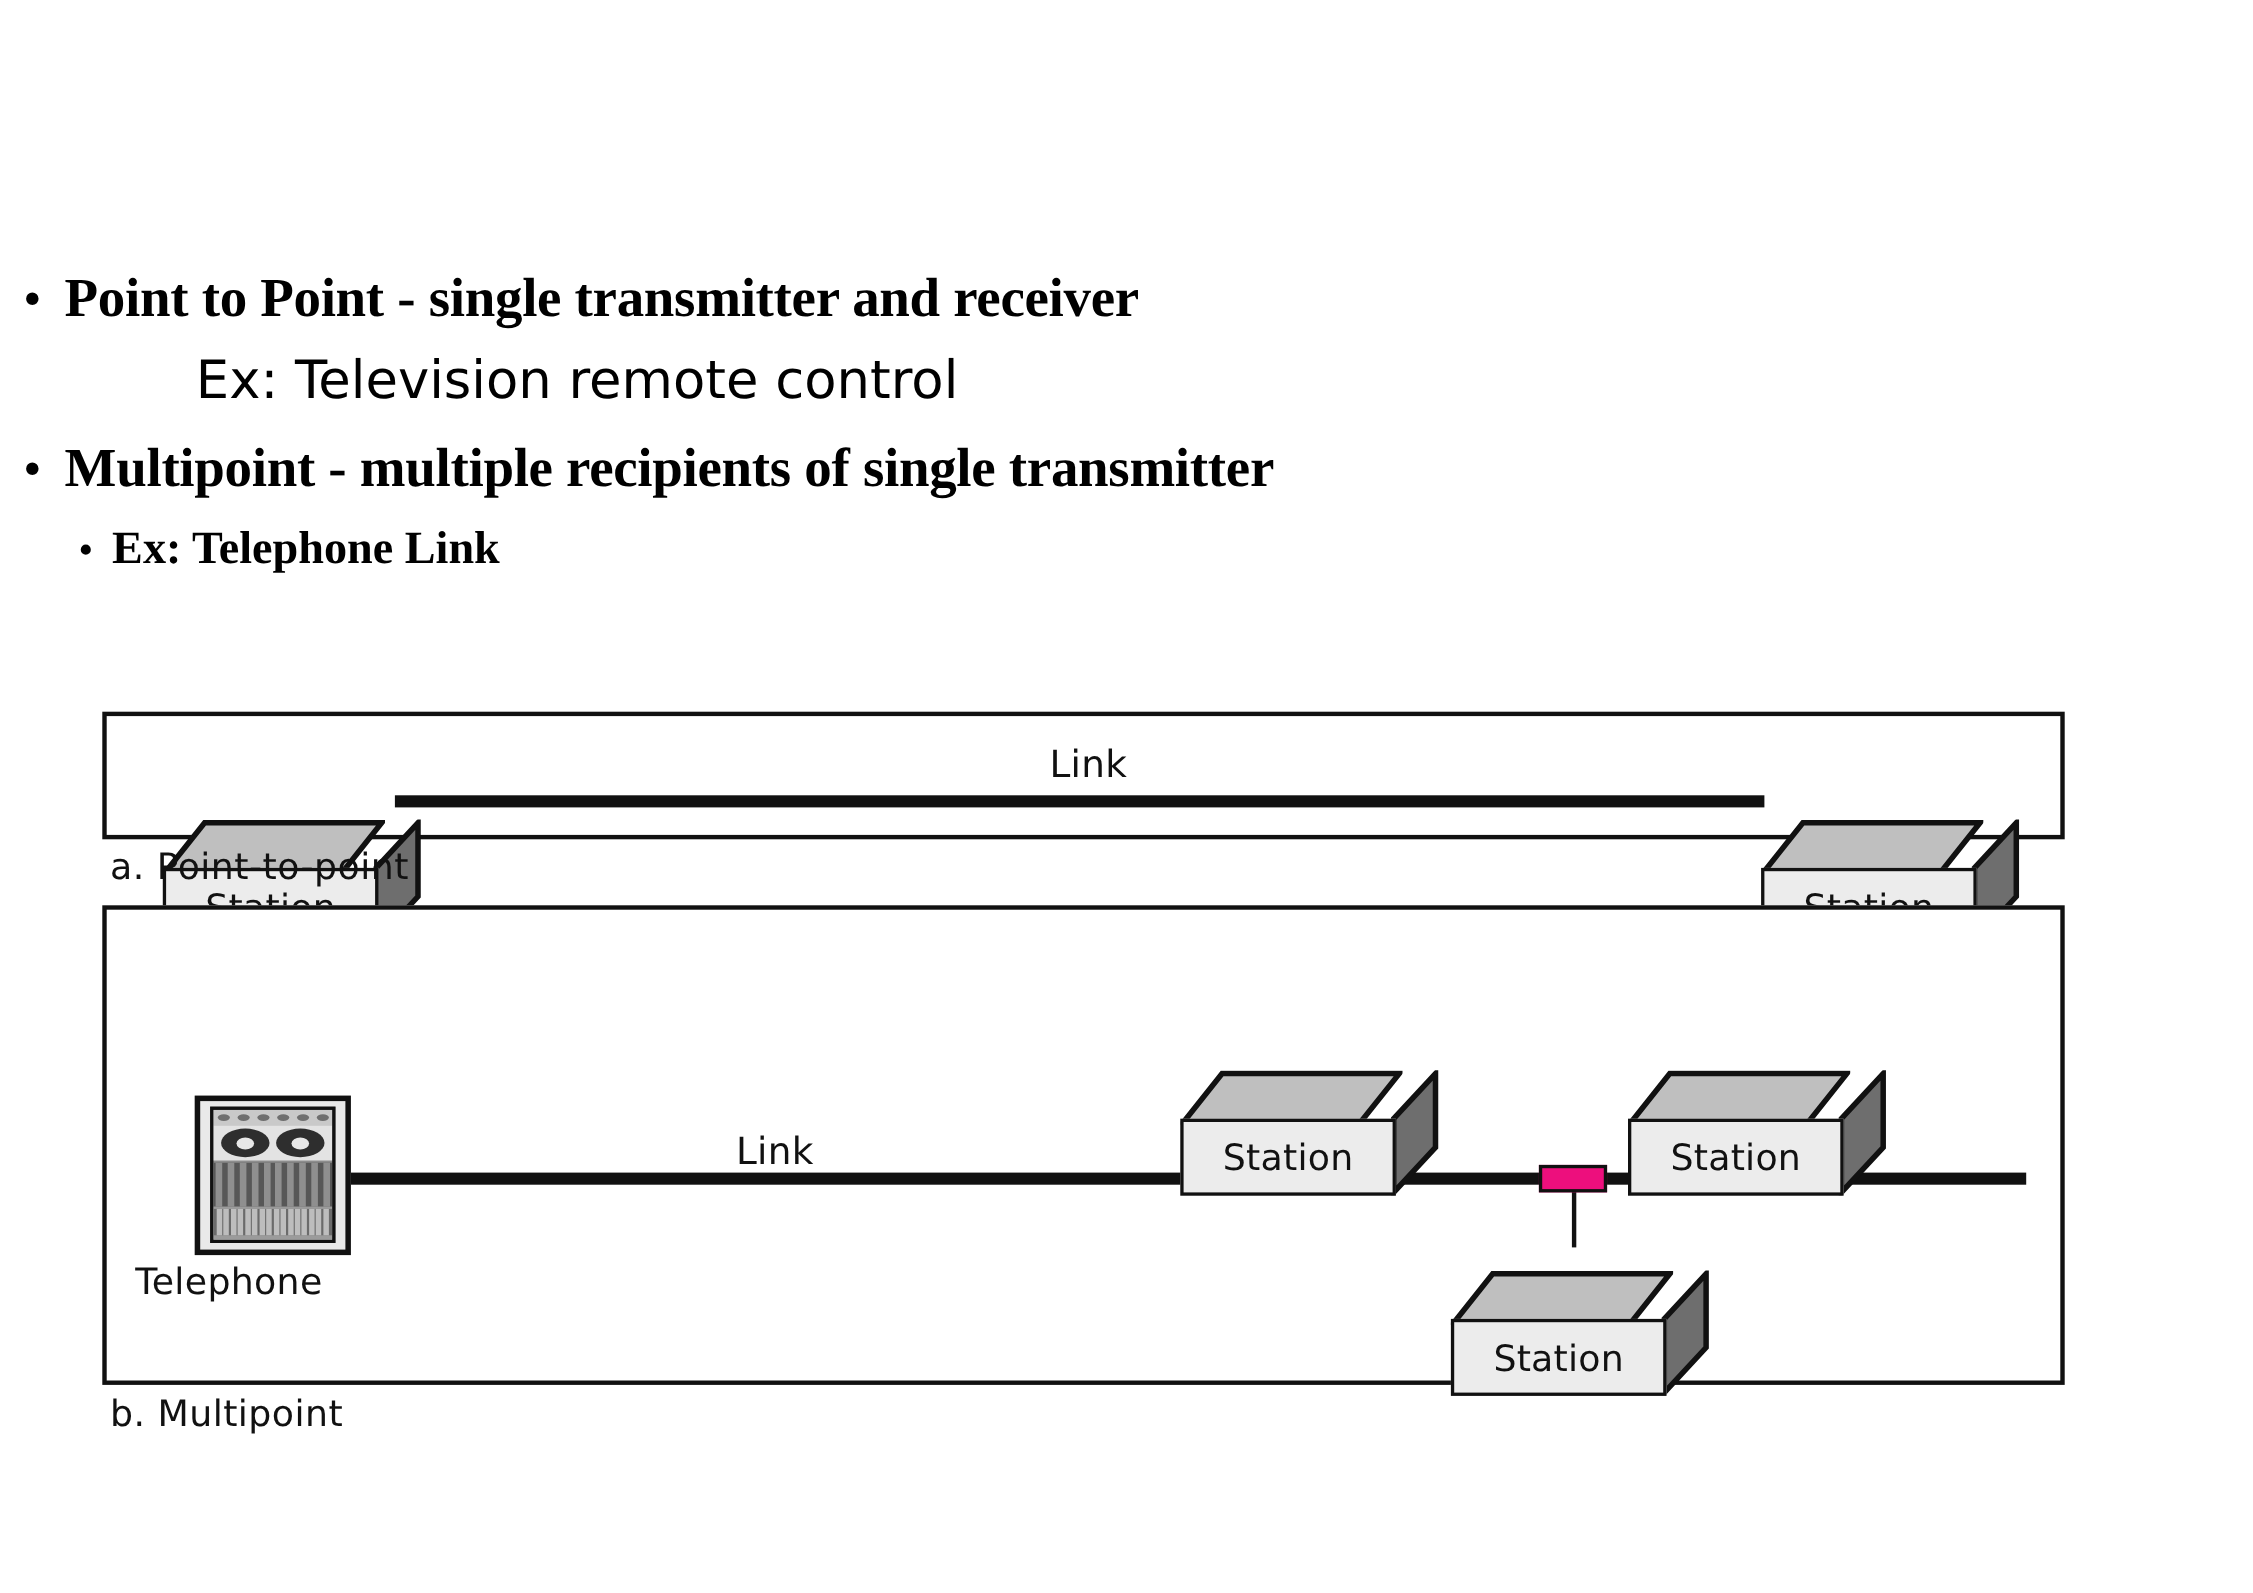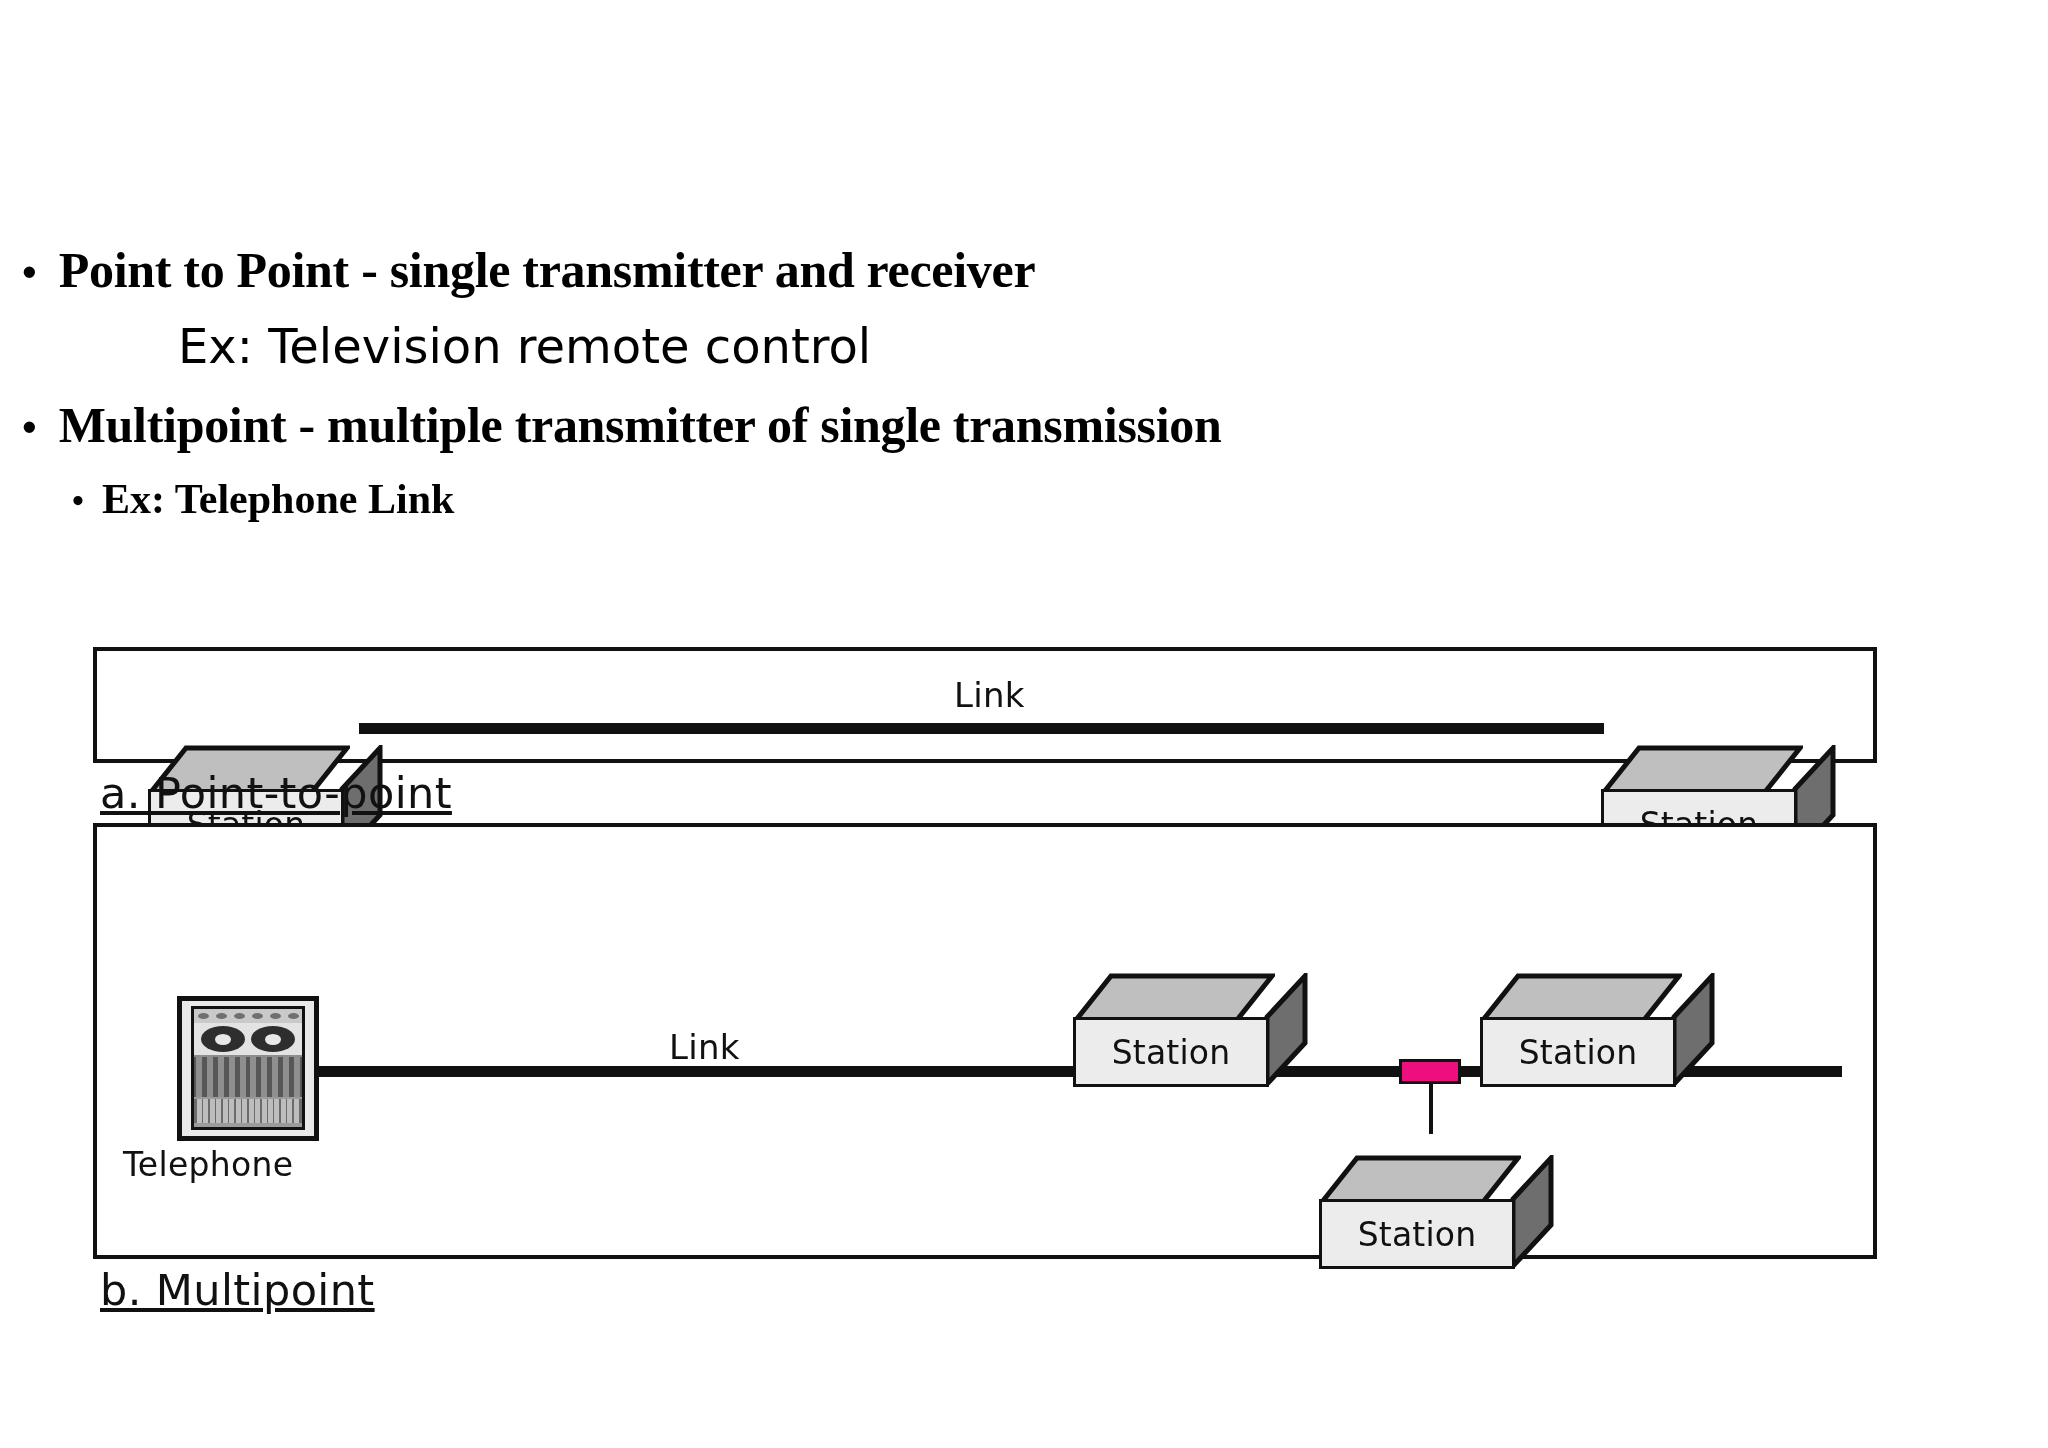--- a/index.html
+++ b/index.html
@@ -30,21 +30,21 @@
   #row-ex-tel{position:absolute;left:72px;top:478px;}
   #row-ex-tel .bullet-dot{font-size:34px;padding-right:18px;padding-top:6px;}
   #row-ex-tel .bullet-text{font-size:42px;}
 
   
   .fig-frame{position:absolute;border:4px solid #111;background:#fff;box-sizing:border-box;}
   #frame-a{left:93px;top:647px;width:1784px;height:116px;}
   #frame-b{left:93px;top:823px;width:1784px;height:436px;}
 
   .fig-caption{position:absolute;font-family:"DejaVu Sans",sans-serif;
-        font-size:43px;color:#111;letter-spacing:0.4px;white-space:pre;text-decoration:underline;}
+        font-size:33px;color:#111;letter-spacing:0.4px;white-space:pre;}
   #cap-a{left:100px;top:768px;}
   #cap-b{left:100px;top:1265px;}
 
   
   .station{position:absolute;width:258px;height:114px;margin-top:44px;}
   .station .face{position:absolute;left:0;top:44px;width:196px;height:70px;
         background:#ececec;border:3px solid #111;box-sizing:border-box;}
   .station .top{position:absolute;left:0;top:0;width:202px;height:50px;}
   .station .side{position:absolute;left:190px;top:0;width:70px;height:114px;}
   .station .label{position:absolute;left:0;top:44px;width:196px;height:70px;
@@ -96,21 +96,21 @@
     <span class="bullet-dot">•</span>
     <span class="bullet-text">Point to Point - single transmitter and receiver</span>
   </div>
 
   <div class="bullet-row" id="row-ex-tv">
     <span class="sub-text">Ex: Television remote control</span>
   </div>
 
   <div class="bullet-row" id="row-mp">
     <span class="bullet-dot">•</span>
-    <span class="bullet-text">Multipoint - multiple transmitter of single transmission</span>
+    <span class="bullet-text">Multipoint - multiple recipients of single transmitter</span>
   </div>
 
   <div class="bullet-row" id="row-ex-tel">
     <span class="bullet-dot">•</span>
     <span class="bullet-text">Ex: Telephone Link</span>
   </div>
 
 </div>
 
 <div class="fig-frame" id="frame-a">

